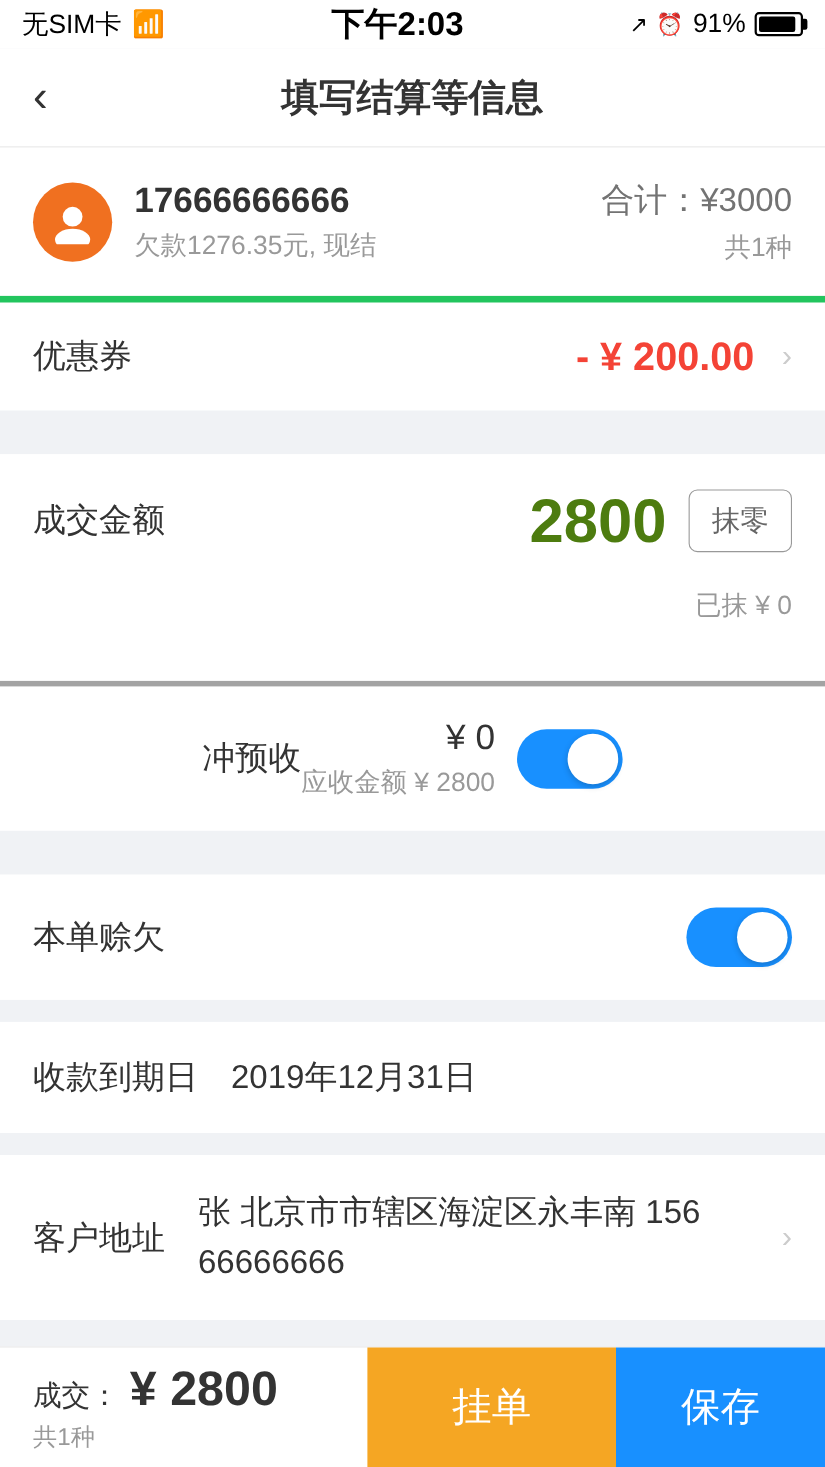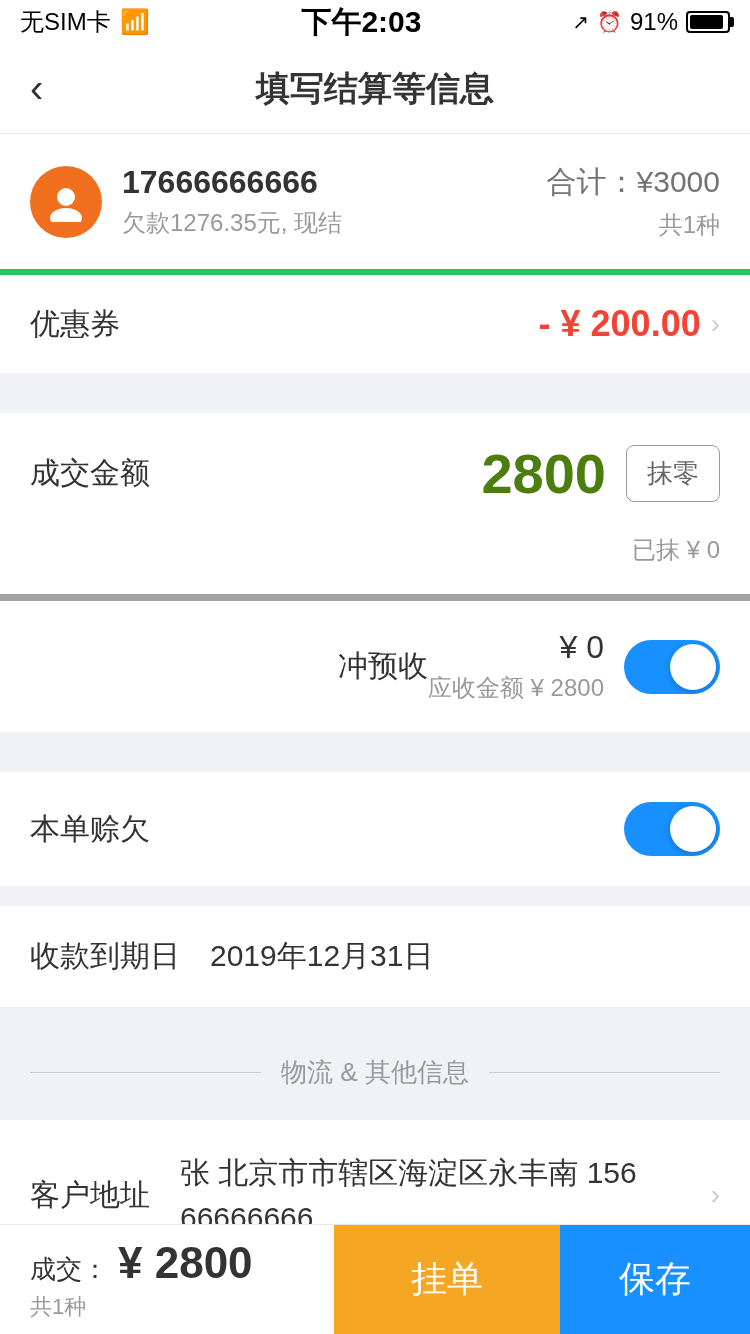--- a/index.html
+++ b/index.html
@@ -128,21 +128,21 @@
     
     .coupon-row {
       display: flex;
       align-items: flex-end;
       justify-content: space-between;
       padding: 28px 30px;
       background: #fff;
       border-top: 6px solid #22c55e;
     }
     .coupon-label { font-size: 30px; color: #333; }
-    .coupon-right { display: flex; align-items: center; gap: 10px; }
+    .coupon-right { display: flex; align-items: center; gap: 25px; }
     .coupon-amount {
       font-size: 36px;
       font-weight: 600;
       color: #f44336;
     }
     .coupon-desc {
       font-size: 22px;
       color: #999;
       text-align: right;
       margin-top: 4px;
@@ -188,24 +188,25 @@
       text-align: right;
       font-size: 24px;
       color: #999;
       background: #fff;
     }
 
     
     .prepaid-row {
       display: flex;
       align-items: center;
-      justify-content: flex-end;
+      justify-content: center;
       padding: 28px 30px;
       background: #fff;
-      border-top: 7px solid #a3a3a3;
+      border-top: 5px solid #a3a3a3;
+      margin-top: 25px;
     }
     .prepaid-label { font-size: 30px; color: #333; }
     .prepaid-right { display: flex; align-items: center; gap: 20px; }
     .prepaid-value-block { text-align: right; }
     .prepaid-amount {
       font-size: 32px;
       color: #333;
     }
     .prepaid-receivable {
       font-size: 24px;
@@ -426,25 +427,20 @@
     <div class="toggle">
       <div class="toggle-knob"></div>
     </div>
   </div>
 
   <div class="due-date-row card-section">
     <span class="due-date-label">收款到期日</span>
     <span class="due-date-value">2019年12月31日</span>
   </div>
 
-  <div class="section-label-row">
-    <div class="section-line"></div>
-    <span class="section-label-text">物流 &amp; 其他信息</span>
-    <div class="section-line"></div>
-  </div>
 
   <div class="address-row card-section">
     <span class="address-label">客户地址</span>
     <span class="address-value">张 北京市市辖区海淀区永丰南 156 66666666</span>
     <span class="chevron-right">›</span>
   </div>
 
   <div style="height: 200px; background: #f0f2f5;"></div>
 
 </div>

